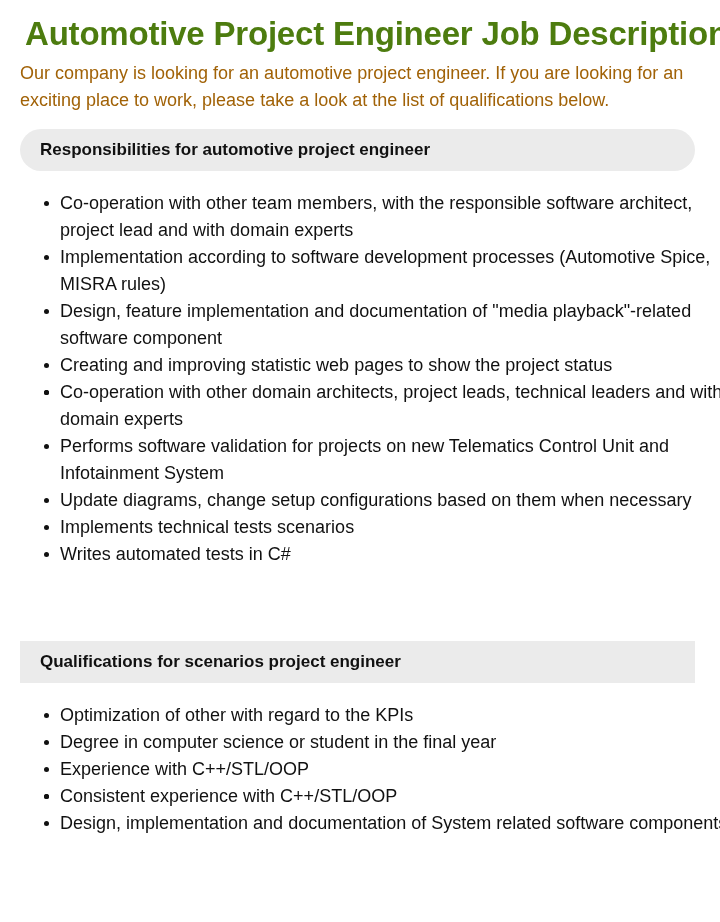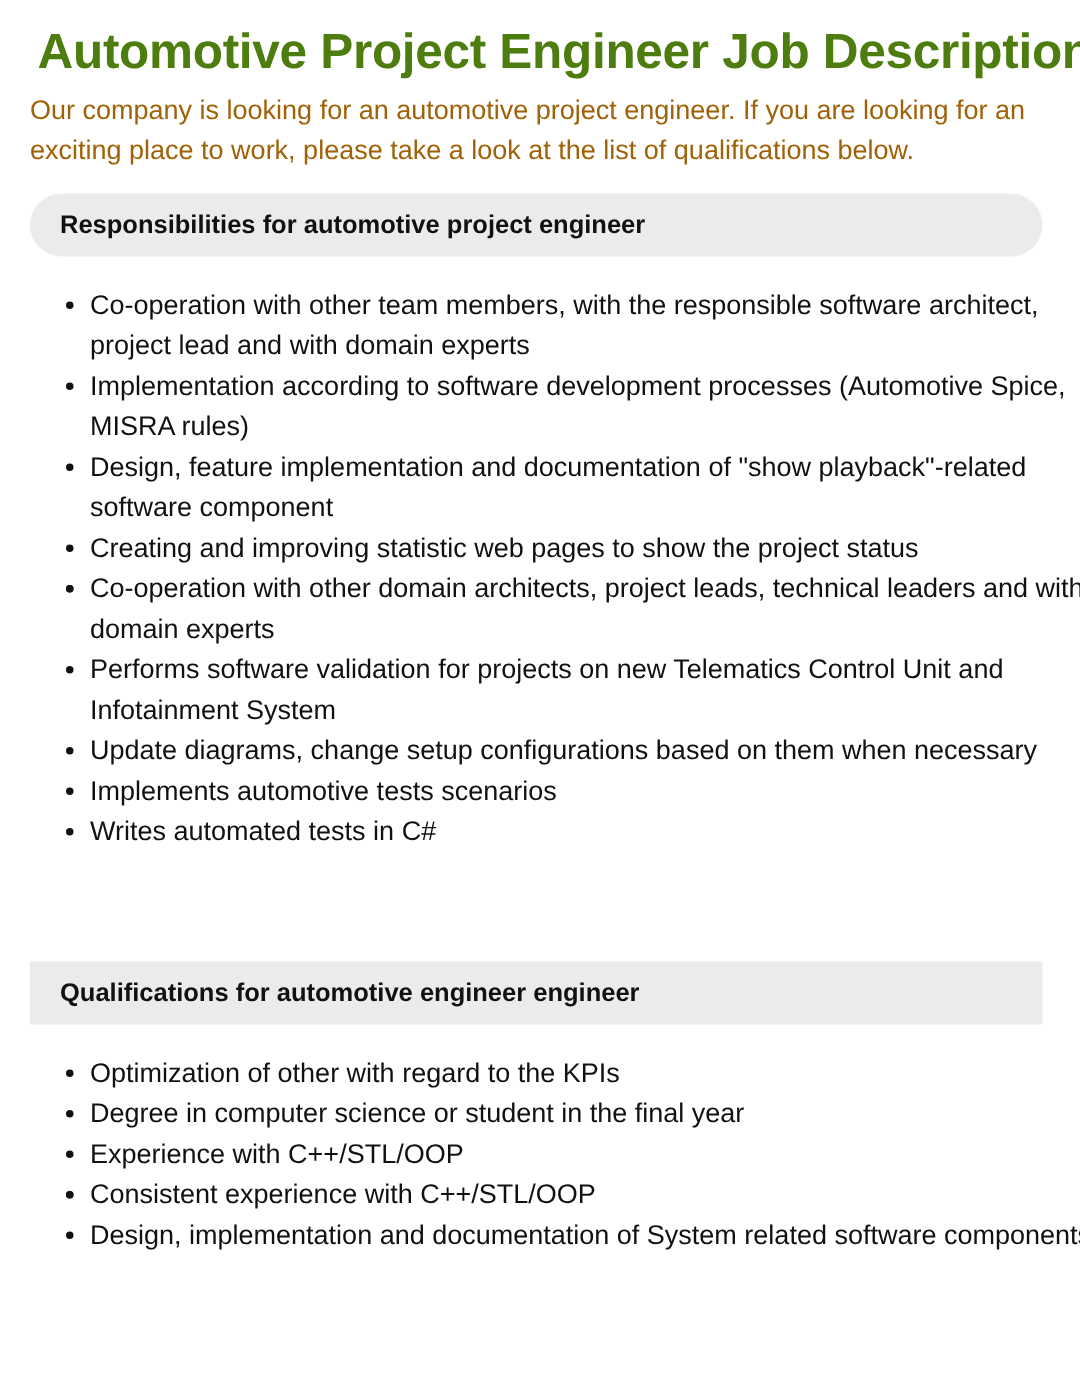--- a/index.html
+++ b/index.html
@@ -86,32 +86,32 @@
 
 <p class="intro">Our company is looking for an automotive project engineer. If you are looking for an exciting place to work, please take a look at the list of qualifications below.</p>
 
 <div class="section-header" style="top:129px;border-radius:21px;">
   <h2>Responsibilities for automotive project engineer</h2>
 </div>
 
 <ul class="list" style="top:190px;">
   <li><span class="bullet"></span><span>Co-operation with other team members, with the responsible software architect, project lead and with domain experts</span></li>
   <li><span class="bullet"></span><span>Implementation according to software development processes (Automotive Spice, MISRA rules)</span></li>
-  <li><span class="bullet"></span><span>Design, feature implementation and documentation of "show playback"-related software component</span></li>
+  <li><span class="bullet"></span><span>Design, feature implementation and documentation of "media playback"-related software component</span></li>
   <li><span class="bullet"></span><span>Creating and improving statistic web pages to show the project status</span></li>
   <li><span class="bullet"></span></li>
   <li><span class="bullet"></span><span>Co-operation with other domain architects, project leads, technical leaders and with domain experts</span></li>
   <li><span class="bullet"></span><span>Performs software validation for projects on new Telematics Control Unit and Infotainment System</span></li>
   <li><span class="bullet"></span><span>Update diagrams, change setup configurations based on them when necessary</span></li>
-  <li><span class="bullet"></span><span>Implements automotive tests scenarios</span></li>
+  <li><span class="bullet"></span><span>Implements technical tests scenarios</span></li>
   <li><span class="bullet"></span><span>Writes automated tests in C#</span></li>
 </ul>
 
 <div class="section-header" style="top:641px;">
-  <h2>Qualifications for automotive engineer engineer</h2>
+  <h2>Qualifications for scenarios project engineer</h2>
 </div>
 
 <ul class="list" style="top:702px;">
   <li><span class="bullet"></span><span>Optimization of other with regard to the KPIs</span></li>
   <li><span class="bullet"></span><span>Degree in computer science or student in the final year</span></li>
   <li><span class="bullet"></span><span>Experience with C++/STL/OOP</span></li>
   <li><span class="bullet"></span></li>
   <li><span class="bullet"></span><span>Consistent experience with C++/STL/OOP</span></li>
   <li><span class="bullet"></span><span>Design, implementation and documentation of System related software components</span></li>
 </ul>

